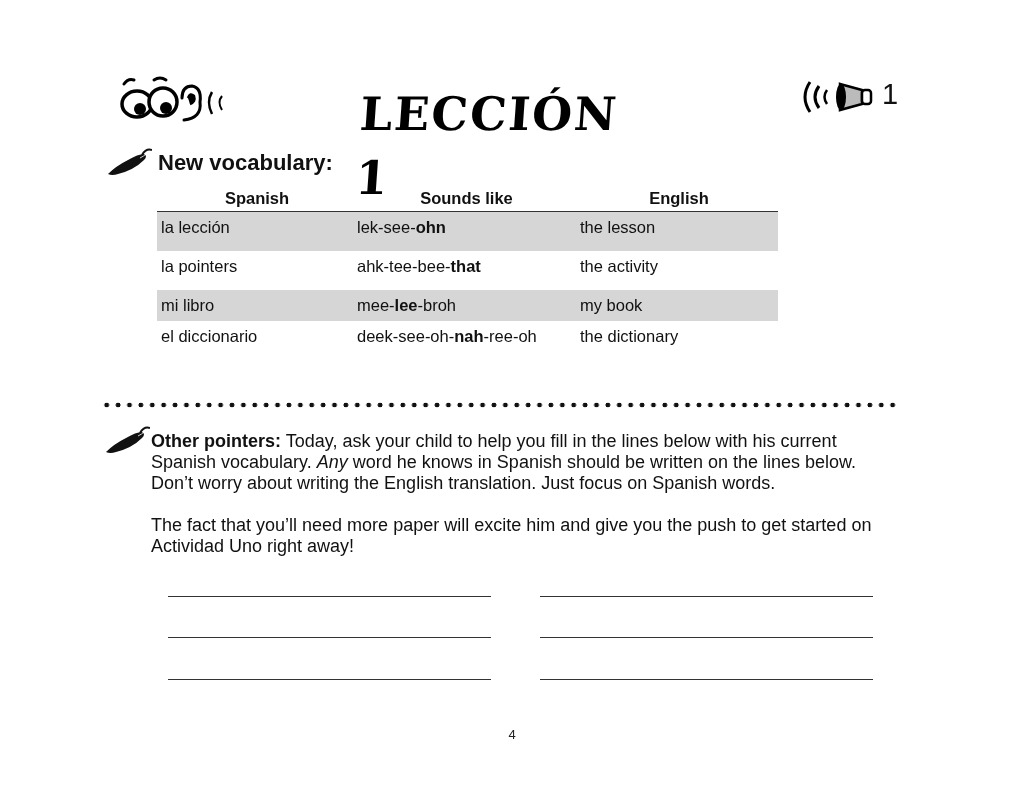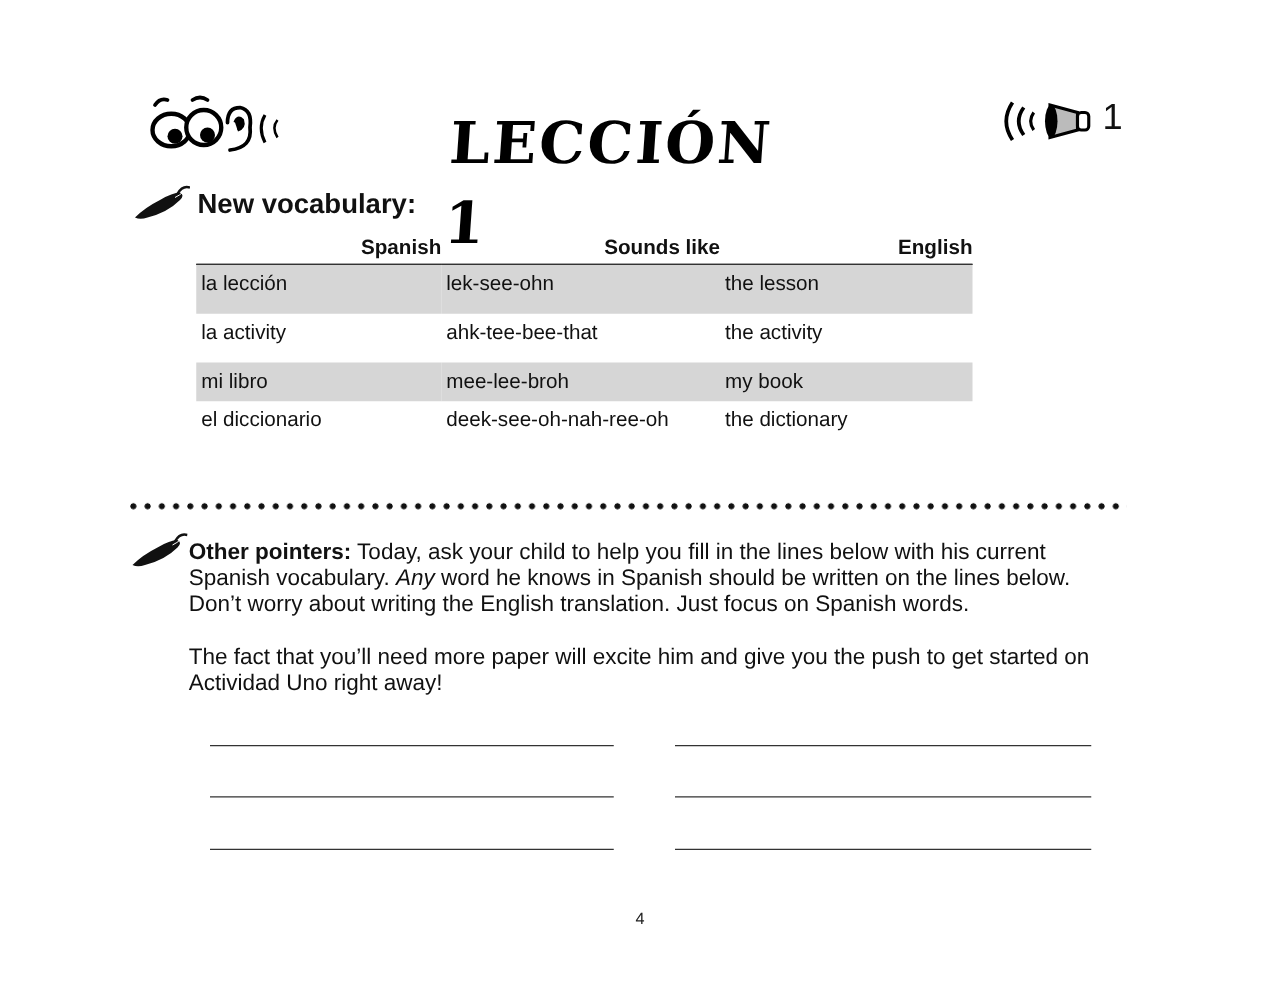--- a/index.html
+++ b/index.html
@@ -41,33 +41,33 @@
       left: 158px; top: 153px; font-size: 22px; font-weight: bold; line-height: 20px;
     }
 
     
     #vocab-table {
       left: 157px; top: 181px; width: 621px;
       border-collapse: collapse;
       font-size: 16.5px;
     }
     #vocab-table th {
-      text-align: right; font-weight: bold; padding: 0 0 0 4px;
+      text-align: center; font-weight: bold; padding: 0 0 0 4px;
       height: 27px; vertical-align: bottom; padding-bottom: 3px;
       border-bottom: 1.5px solid #333;
       margin-top: 40px;
     }
     #vocab-table td {
       padding: 0 0 0 4px; vertical-align: top; padding-top: 6px;
     }
     #vocab-table tr.gray td { background: #d6d6d6; }
     #vocab-table col.c1 { width: 196px; }
     #vocab-table col.c2 { width: 223px; }
     #vocab-table col.c3 { width: 202px; }
-    #vocab-table b { font-weight: normal; }
+    #vocab-table b { font-weight: bold; }
 
     
     #dot-separator {
       left: 101px; top: 400px; width: 800px; height: 10px;
       background-image: radial-gradient(circle, #111 2.2px, transparent 2.6px);
       background-size: 11.4px 10px;
       background-repeat: repeat-x;
     }
 
     
@@ -141,21 +141,21 @@
       <th>English</th>
     </tr>
   </thead>
   <tbody>
     <tr class="gray" style="height:39px">
       <td>la lección</td>
       <td><span>lek-see-</span><b>ohn</b><span></span></td>
       <td>the lesson</td>
     </tr>
     <tr style="height:39px">
-      <td>la activity</td>
+      <td>la pointers</td>
       <td><span>ahk-tee-bee-</span><b>that</b><span></span></td>
       <td>the activity</td>
     </tr>
     <tr class="gray" style="height:31px">
       <td>mi libro</td>
       <td><span>mee-</span><b>lee</b><span>-broh</span></td>
       <td>my book</td>
     </tr>
     <tr style="height:39px">
       <td>el diccionario</td>

